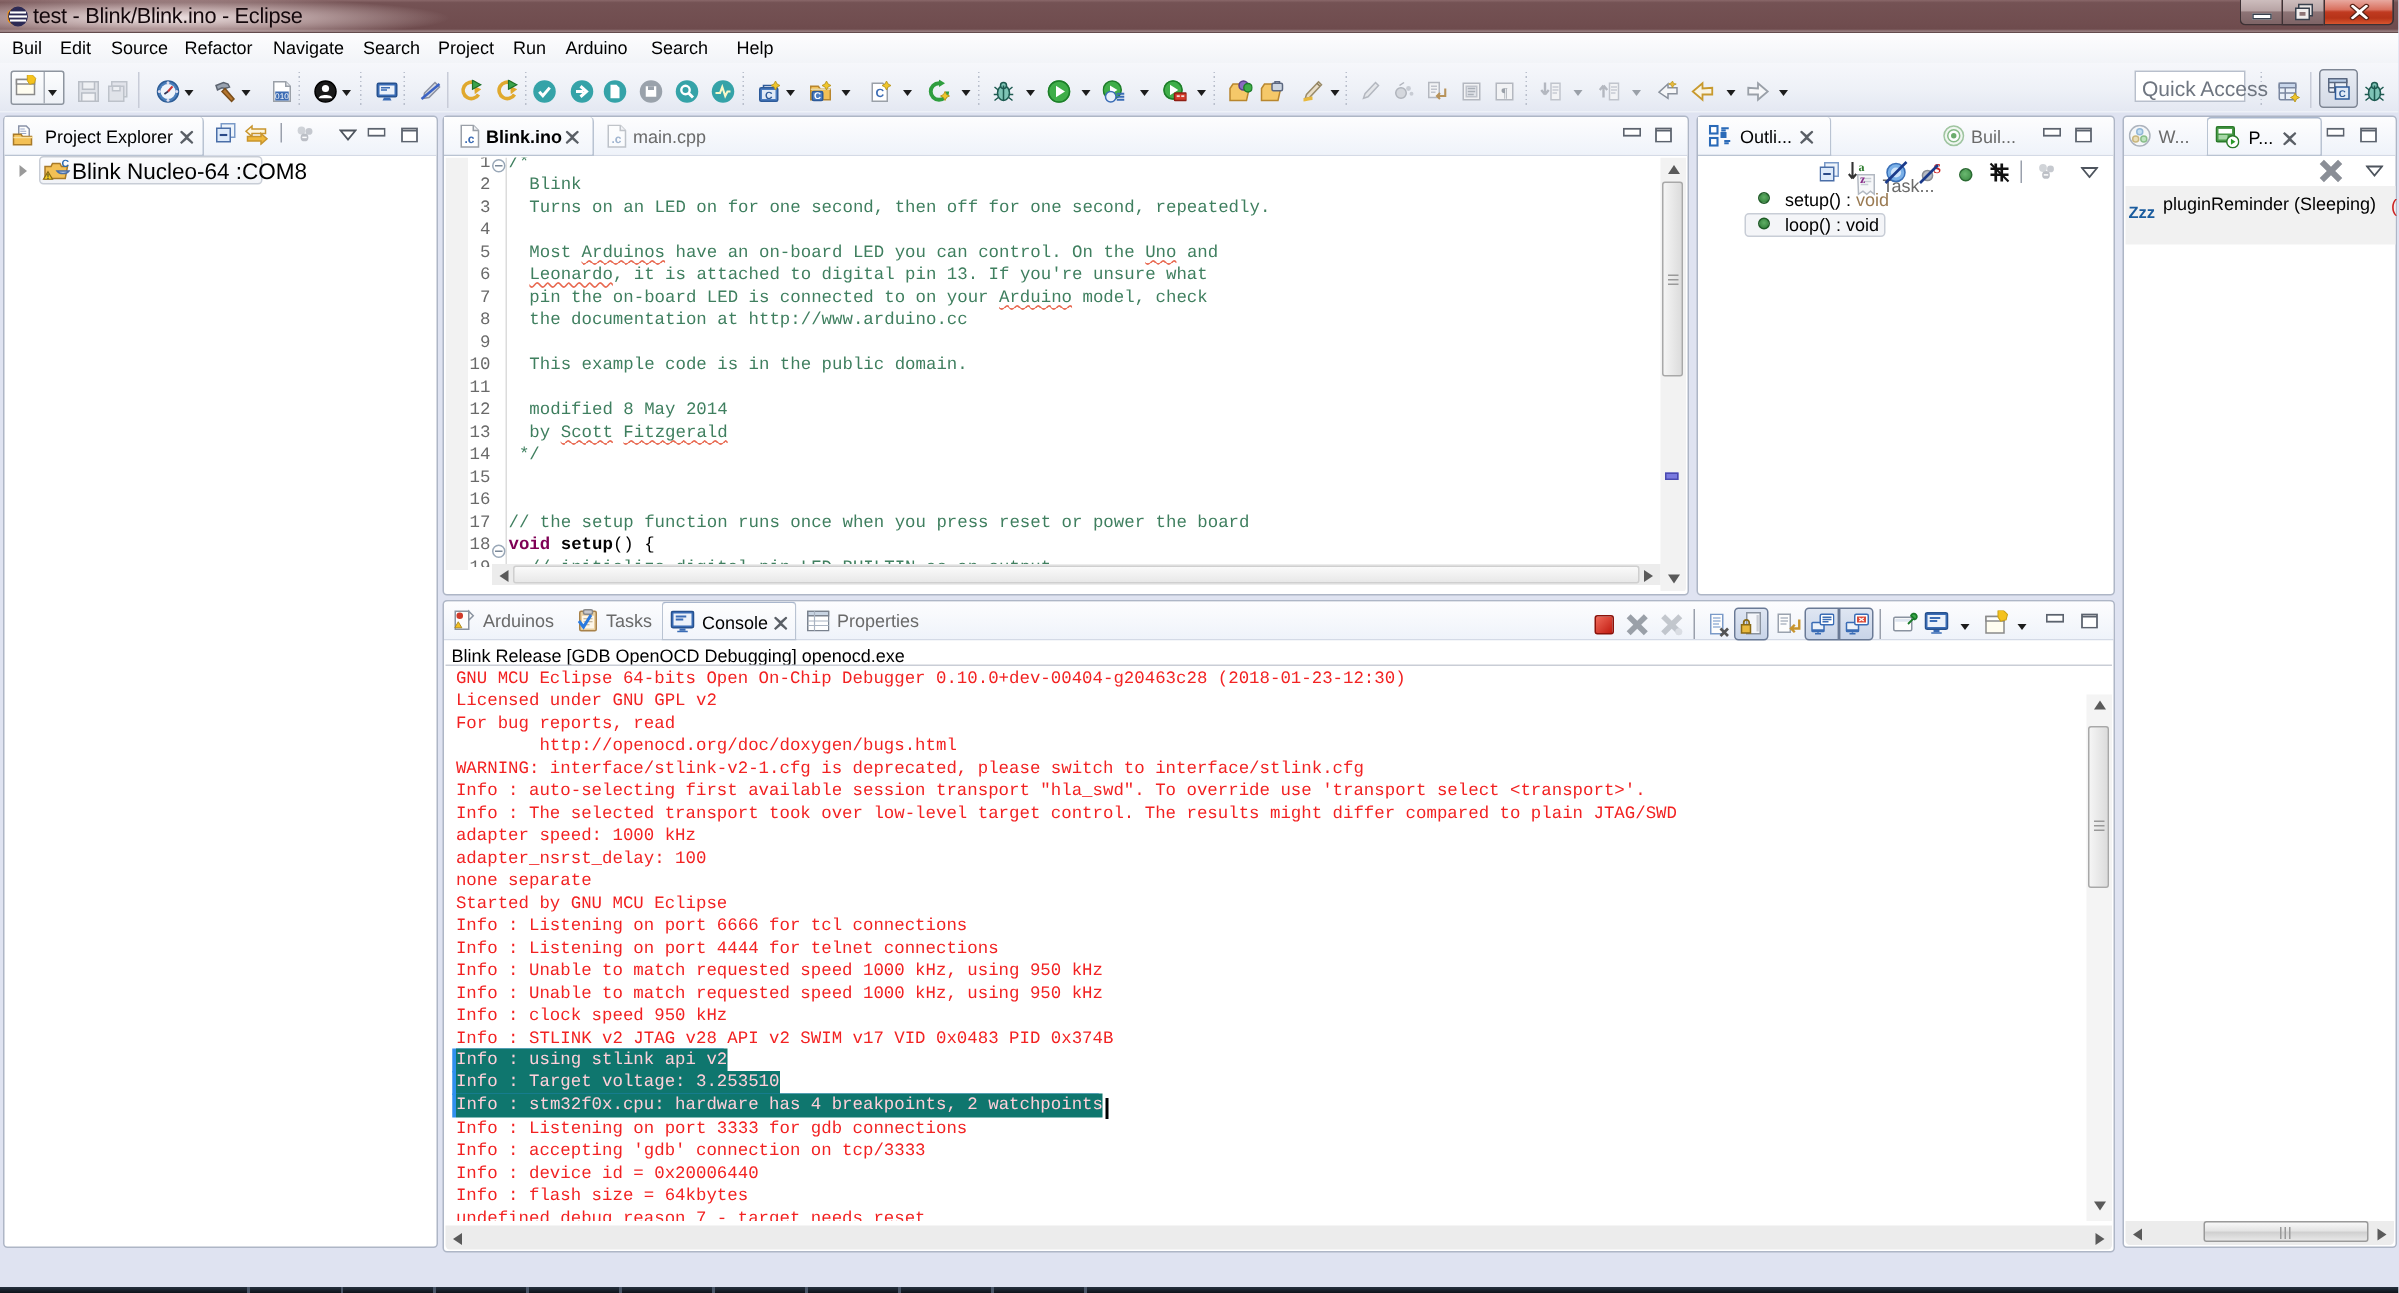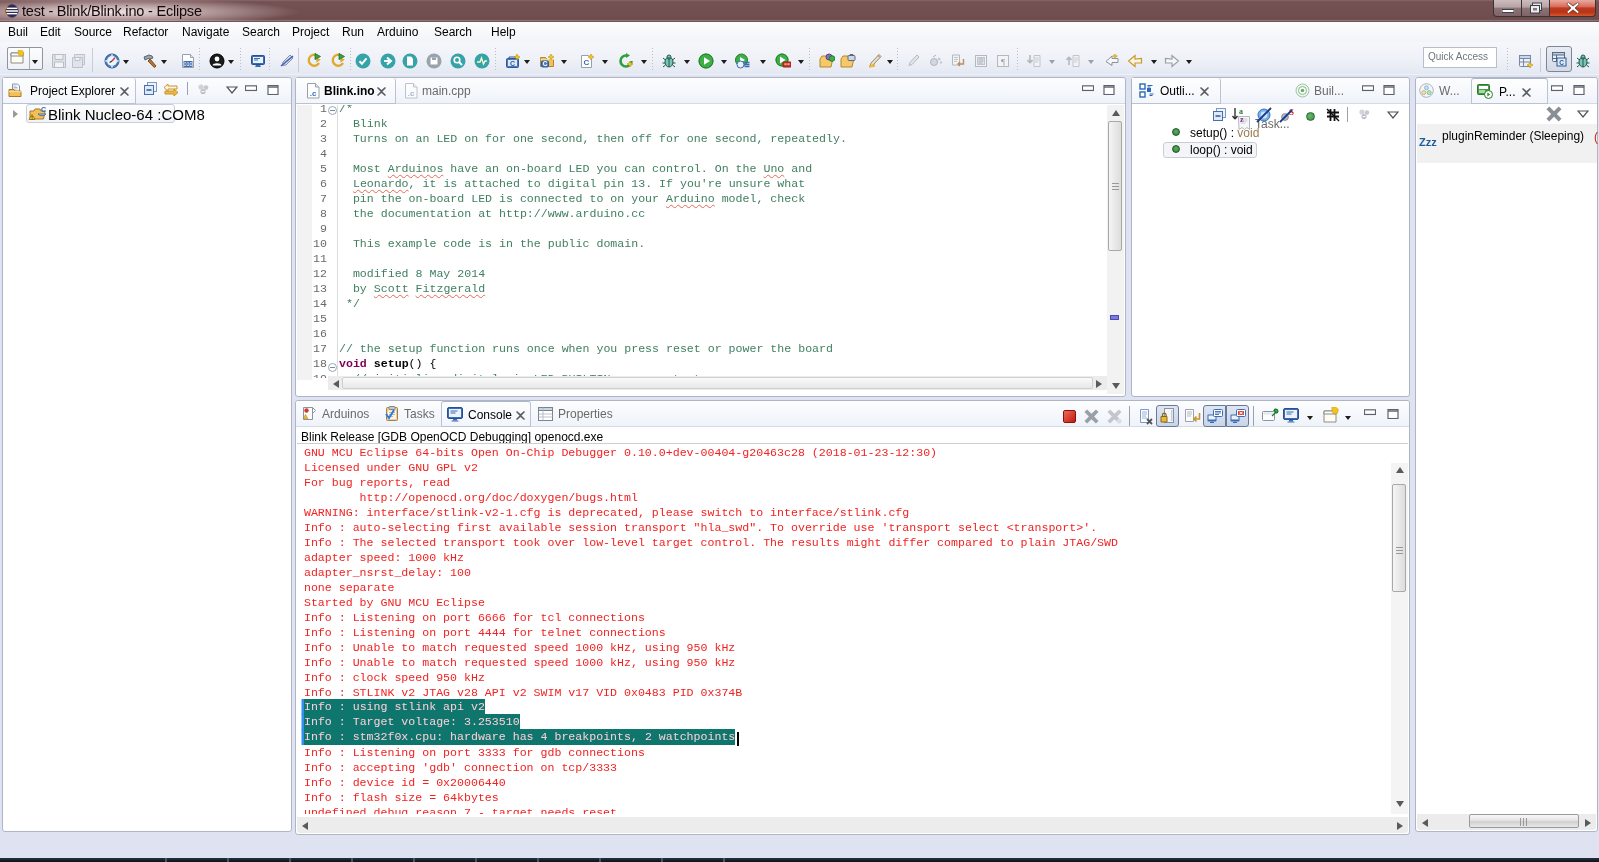--- a/index.html
+++ b/index.html
@@ -27,21 +27,21 @@
 
 
 #toolbar { left:0; top:42px; width:1599px; height:33px;
   background:linear-gradient(#f6f7fb 0%, #eef1f7 55%, #e4e8f2 100%);
   border-bottom:1px solid #eef1f8; }
 .ticon { position:absolute; top:53px; width:16px; height:16px; }
 .tsep { position:absolute; top:48px; width:1px; height:24px; background:#c8ccd8; }
 .tdots { position:absolute; top:48px; width:3px; height:24px;
   background:repeating-linear-gradient(#b9bfcc 0 1px, transparent 1px 3px); width:1px; }
 .tarr { position:absolute; top:60px; width:0; height:0; border-left:3.5px solid transparent; border-right:3.5px solid transparent; border-top:4px solid #1c1c1c; }
-#quickaccess { position:absolute; left:1423px; top:47px; width:74px; height:21px; background:#fff; border:1px solid #b8bfcc; font-size:10px; color:#6f7681; padding:3px 0 0 4px; white-space:nowrap; }
+#quickaccess { position:absolute; left:1423px; top:47px; width:74px; height:21px; background:#fff; border:1px solid #b8bfcc; font-size:14px; color:#6f7681; padding:3px 0 0 4px; white-space:nowrap; }
 
 
 .panel { position:absolute; background:#fff; border:1px solid #aeb6c6; border-radius:3px; }
 .tabrow { position:absolute; left:0; top:0; right:0; height:26px;
   background:linear-gradient(#fdfdfe,#eff3fa); border-bottom:1px solid #d4dae6; border-radius:3px 3px 0 0;}
 .tab { position:absolute; top:0; height:26px; font-size:12px; color:#6a6a6a; }
 .tab .lbl { position:absolute; top:6px; }
 .atab { position:absolute; top:0; height:26px; background:linear-gradient(#fefefe,#f2f5fb);
   border:1px solid #b9c3d2; border-top:1px solid #a9b6cc; border-radius:3px 3px 0 0; color:#000; font-size:12px; }
 .minmax { position:absolute; top:7px; width:12px; height:10px; }

